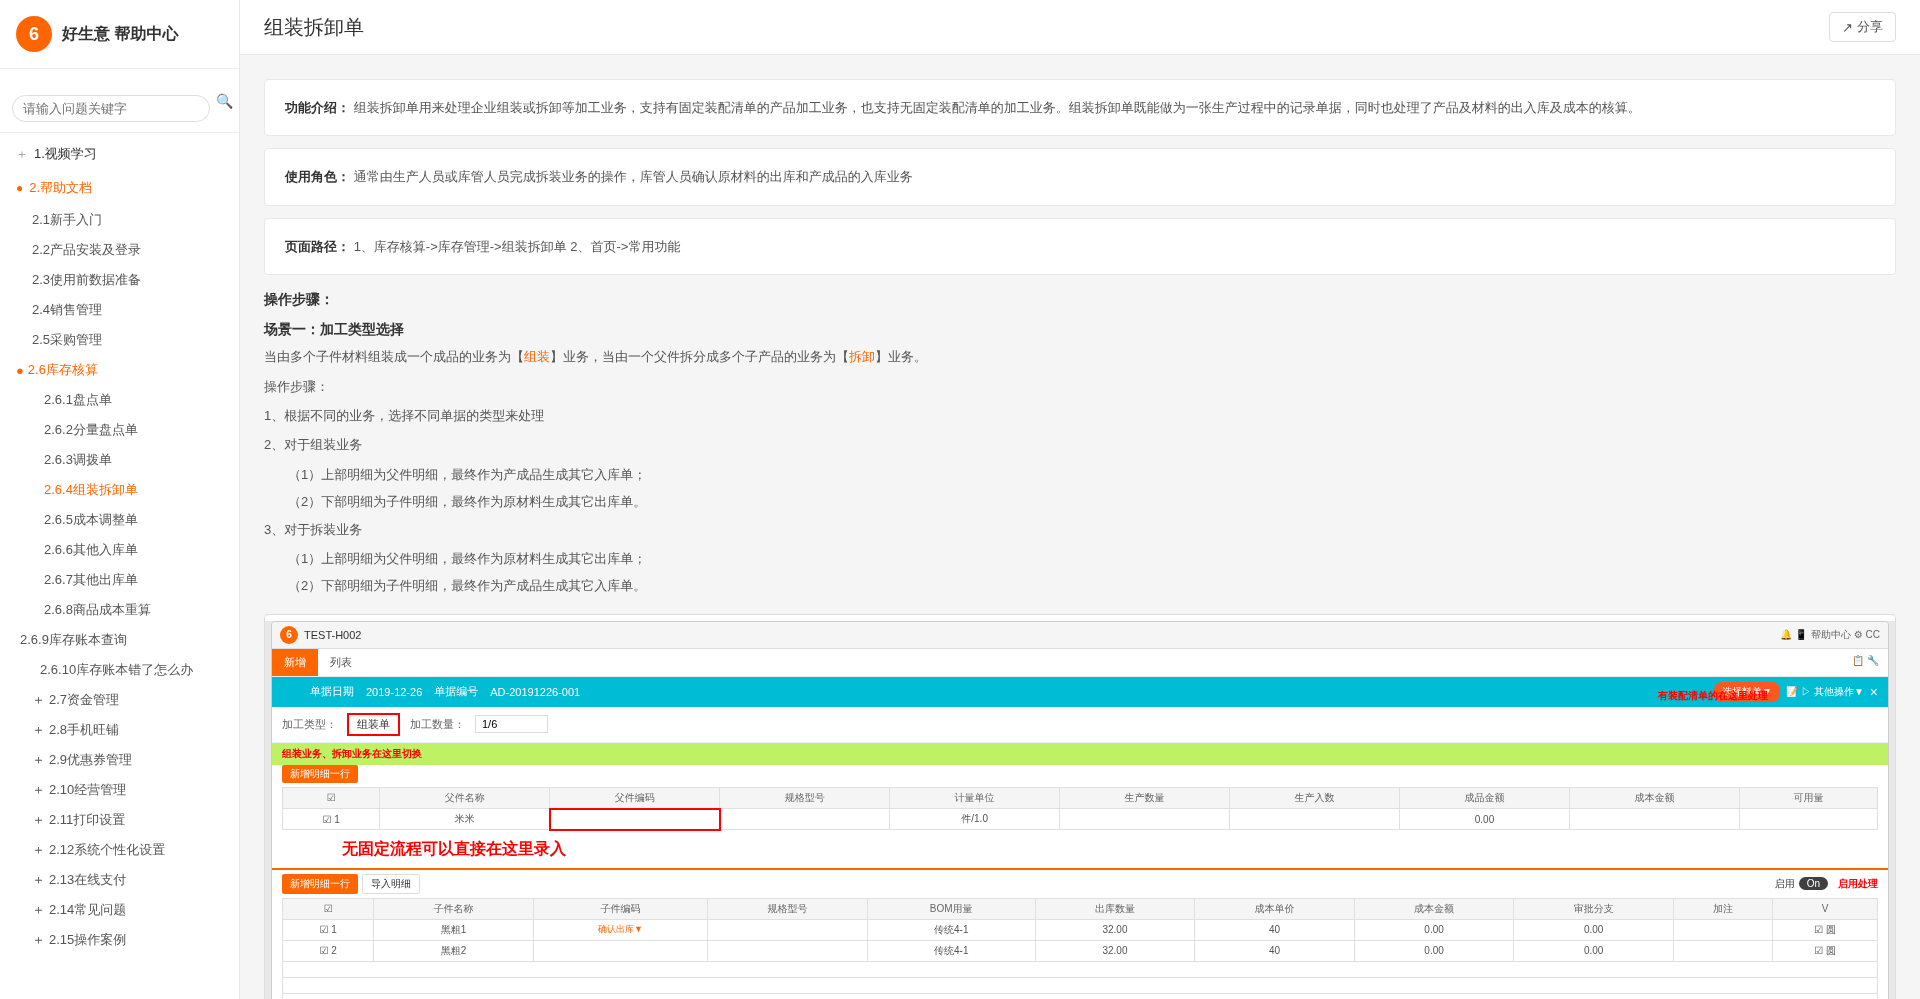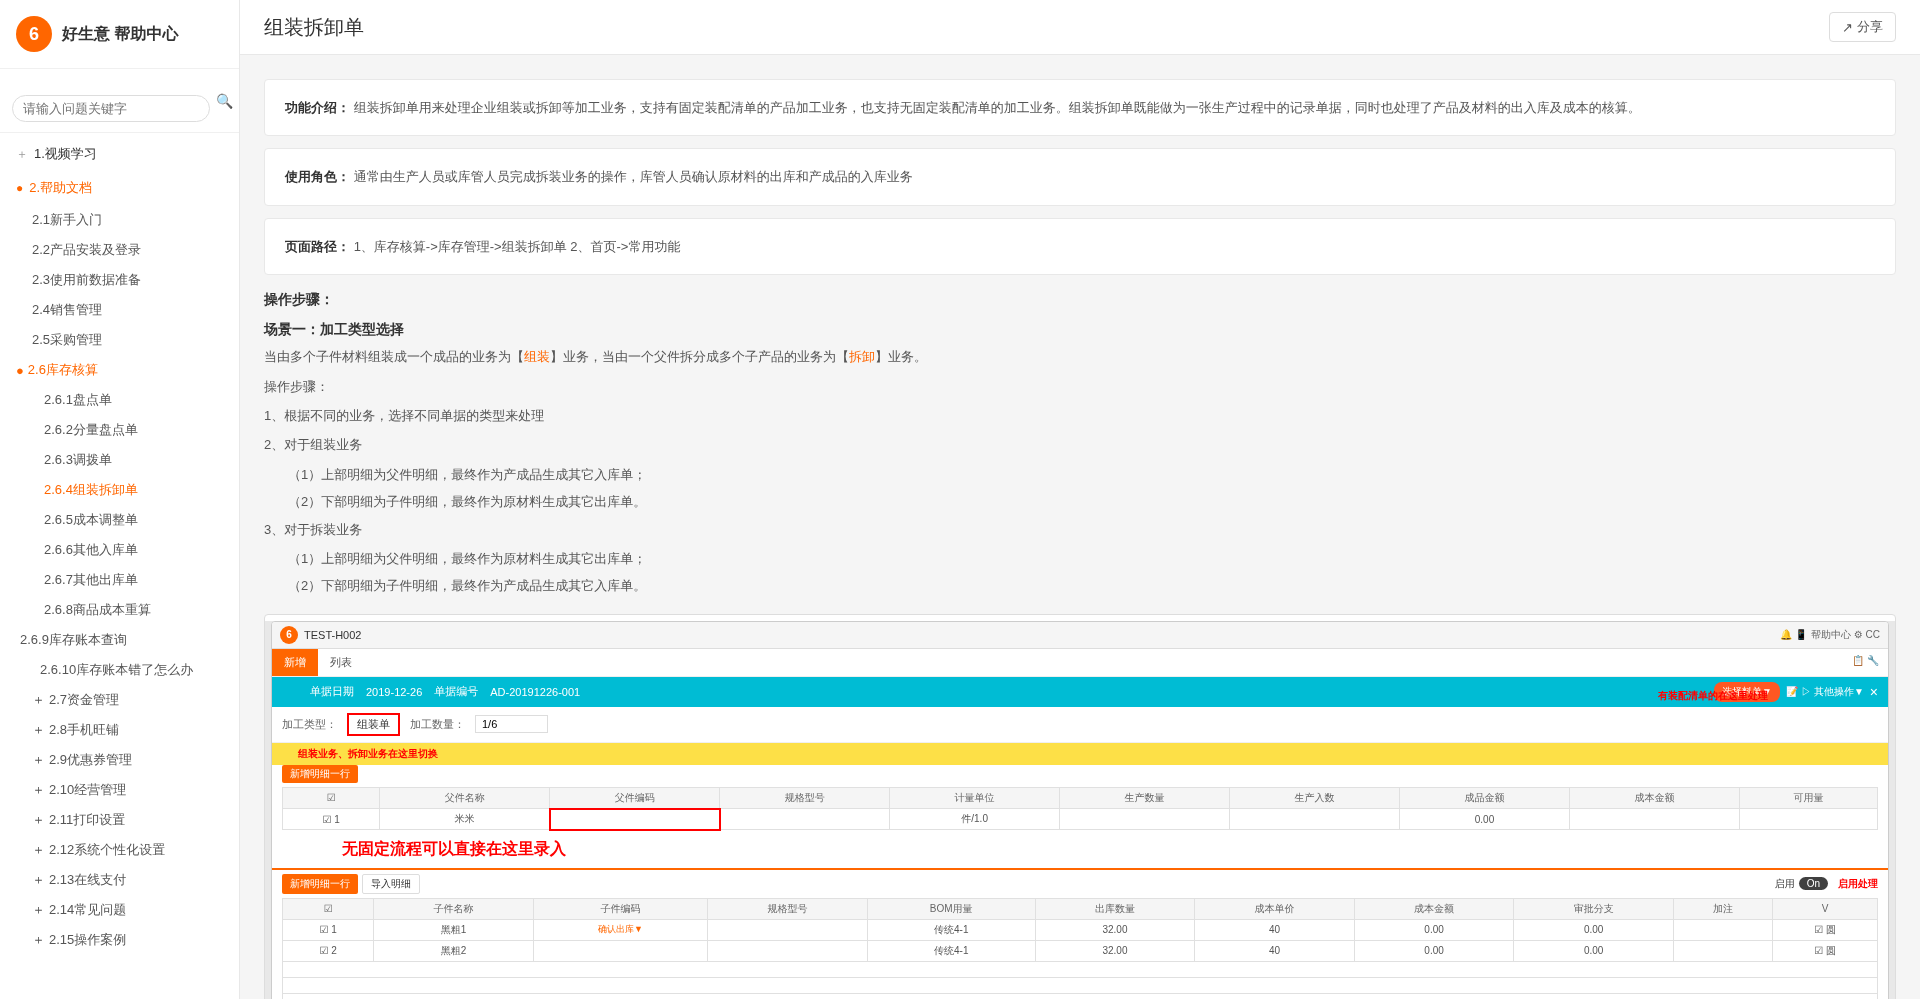--- a/index.html
+++ b/index.html
@@ -210,21 +210,21 @@
           <div style="position:relative; background:#fff;">
             <div style="position:absolute; top:-18px; right:120px; color:#f00; font-size:10px; font-weight:bold; white-space:nowrap; z-index:10;">有装配清单的在这里处理</div>
 
             <div style="padding:6px 10px; display:flex; align-items:center; gap:10px; border-bottom:1px solid #f0f0f0;">
               <span style="font-size:11px;color:#666;">加工类型：</span>
               <div style="border:2px solid #f00; padding:2px 8px; font-size:11px; color:#333;">组装单</div>
               <span style="font-size:11px;color:#666;">加工数量：</span>
               <input style="border: 1px solid rgb(221, 221, 221); padding: 2px 6px; font-size: 11px; width: 73px;" value="1/6">
             </div>
 
-            <div style="padding:4px 26px; display:flex; align-items:center; gap:6px; background:#fde047;">
+            <div style="padding:4px 10px; display:flex; align-items:center; gap:6px; background:#bef264;">
               <span style="color:#f00; font-size:10px; font-weight:bold;">组装业务、拆卸业务在这里切换</span>
             </div>
 
             <div style="padding:0 10px 8px;">
               <div style="display:flex; gap:6px; margin-bottom:4px;">
                 <button style="background:#f60;color:#fff;border:none;padding:2px 8px;border-radius:2px;font-size:10px;cursor:pointer;">新增明细一行</button>
               </div>
               <table class="mock-table">
                 <thead>
                   <tr>

